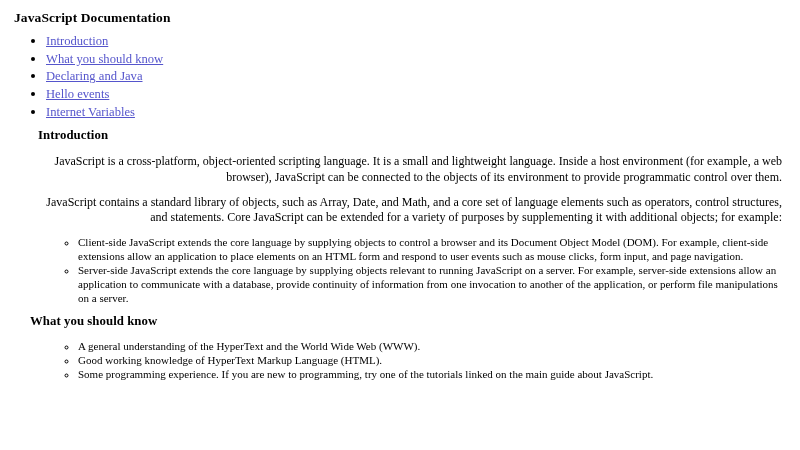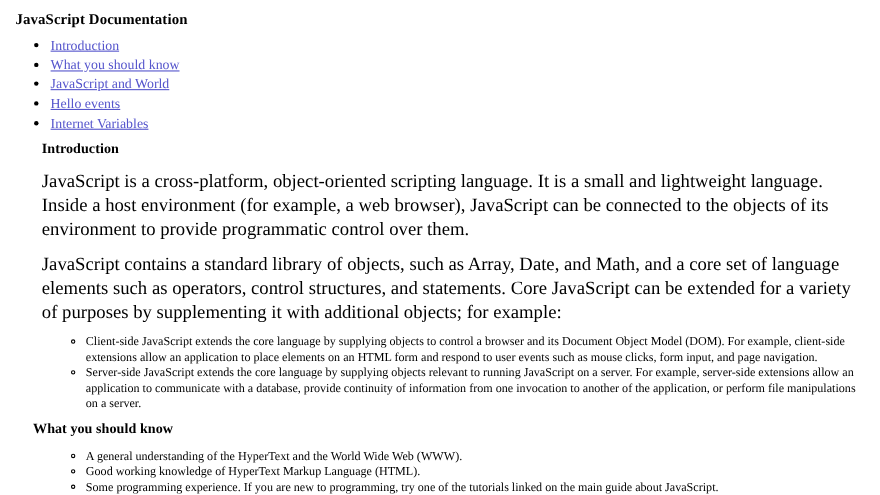--- a/index.html
+++ b/index.html
@@ -55,23 +55,23 @@
     letter-spacing: 0.05px;
   }
   h2.section-heading.indented {
     margin-left: 8px;
   }
   h2.section-heading.tight {
     margin-top: 0;
   }
   p.para {
     margin: 10px 0 0 8px;
-    font-size: 17px;
+    font-size: 12px;
     line-height: 1.28;
-    text-align: left;
+    text-align: right;
   }
   ul.sub-list {
     margin: 9px 0 0 0;
     padding-left: 48px;
     list-style-type: circle;
   }
   ul.sub-list li {
     font-size: 11px;
     line-height: 1.28;
     margin: 0 0 0 0;
@@ -84,21 +84,21 @@
 </head>
 <body>
 
 <div class="page">
 
   <h1 class="doc-title">JavaScript Documentation</h1>
 
   <ul class="toc">
     <li><a href="#">Introduction</a></li>
     <li><a href="#">What you should know</a></li>
-    <li><a href="#">JavaScript and World</a></li>
+    <li><a href="#">Declaring and Java</a></li>
     <li><a href="#">Hello events</a></li>
     <li><a href="#">Internet Variables</a></li>
   </ul>
 
   <div class="body-wrap">
 
     <h2 class="section-heading indented tight">Introduction</h2>
     <p class="para">JavaScript is a cross-platform, object-oriented scripting language. It is a small and lightweight language. Inside a host environment (for example, a web browser), JavaScript can be connected to the objects of its environment to provide programmatic control over them.</p>
     <p class="para">JavaScript contains a standard library of objects, such as Array, Date, and Math, and a core set of language elements such as operators, control structures, and statements. Core JavaScript can be extended for a variety of purposes by supplementing it with additional objects; for example:</p>
     <ul class="sub-list">

